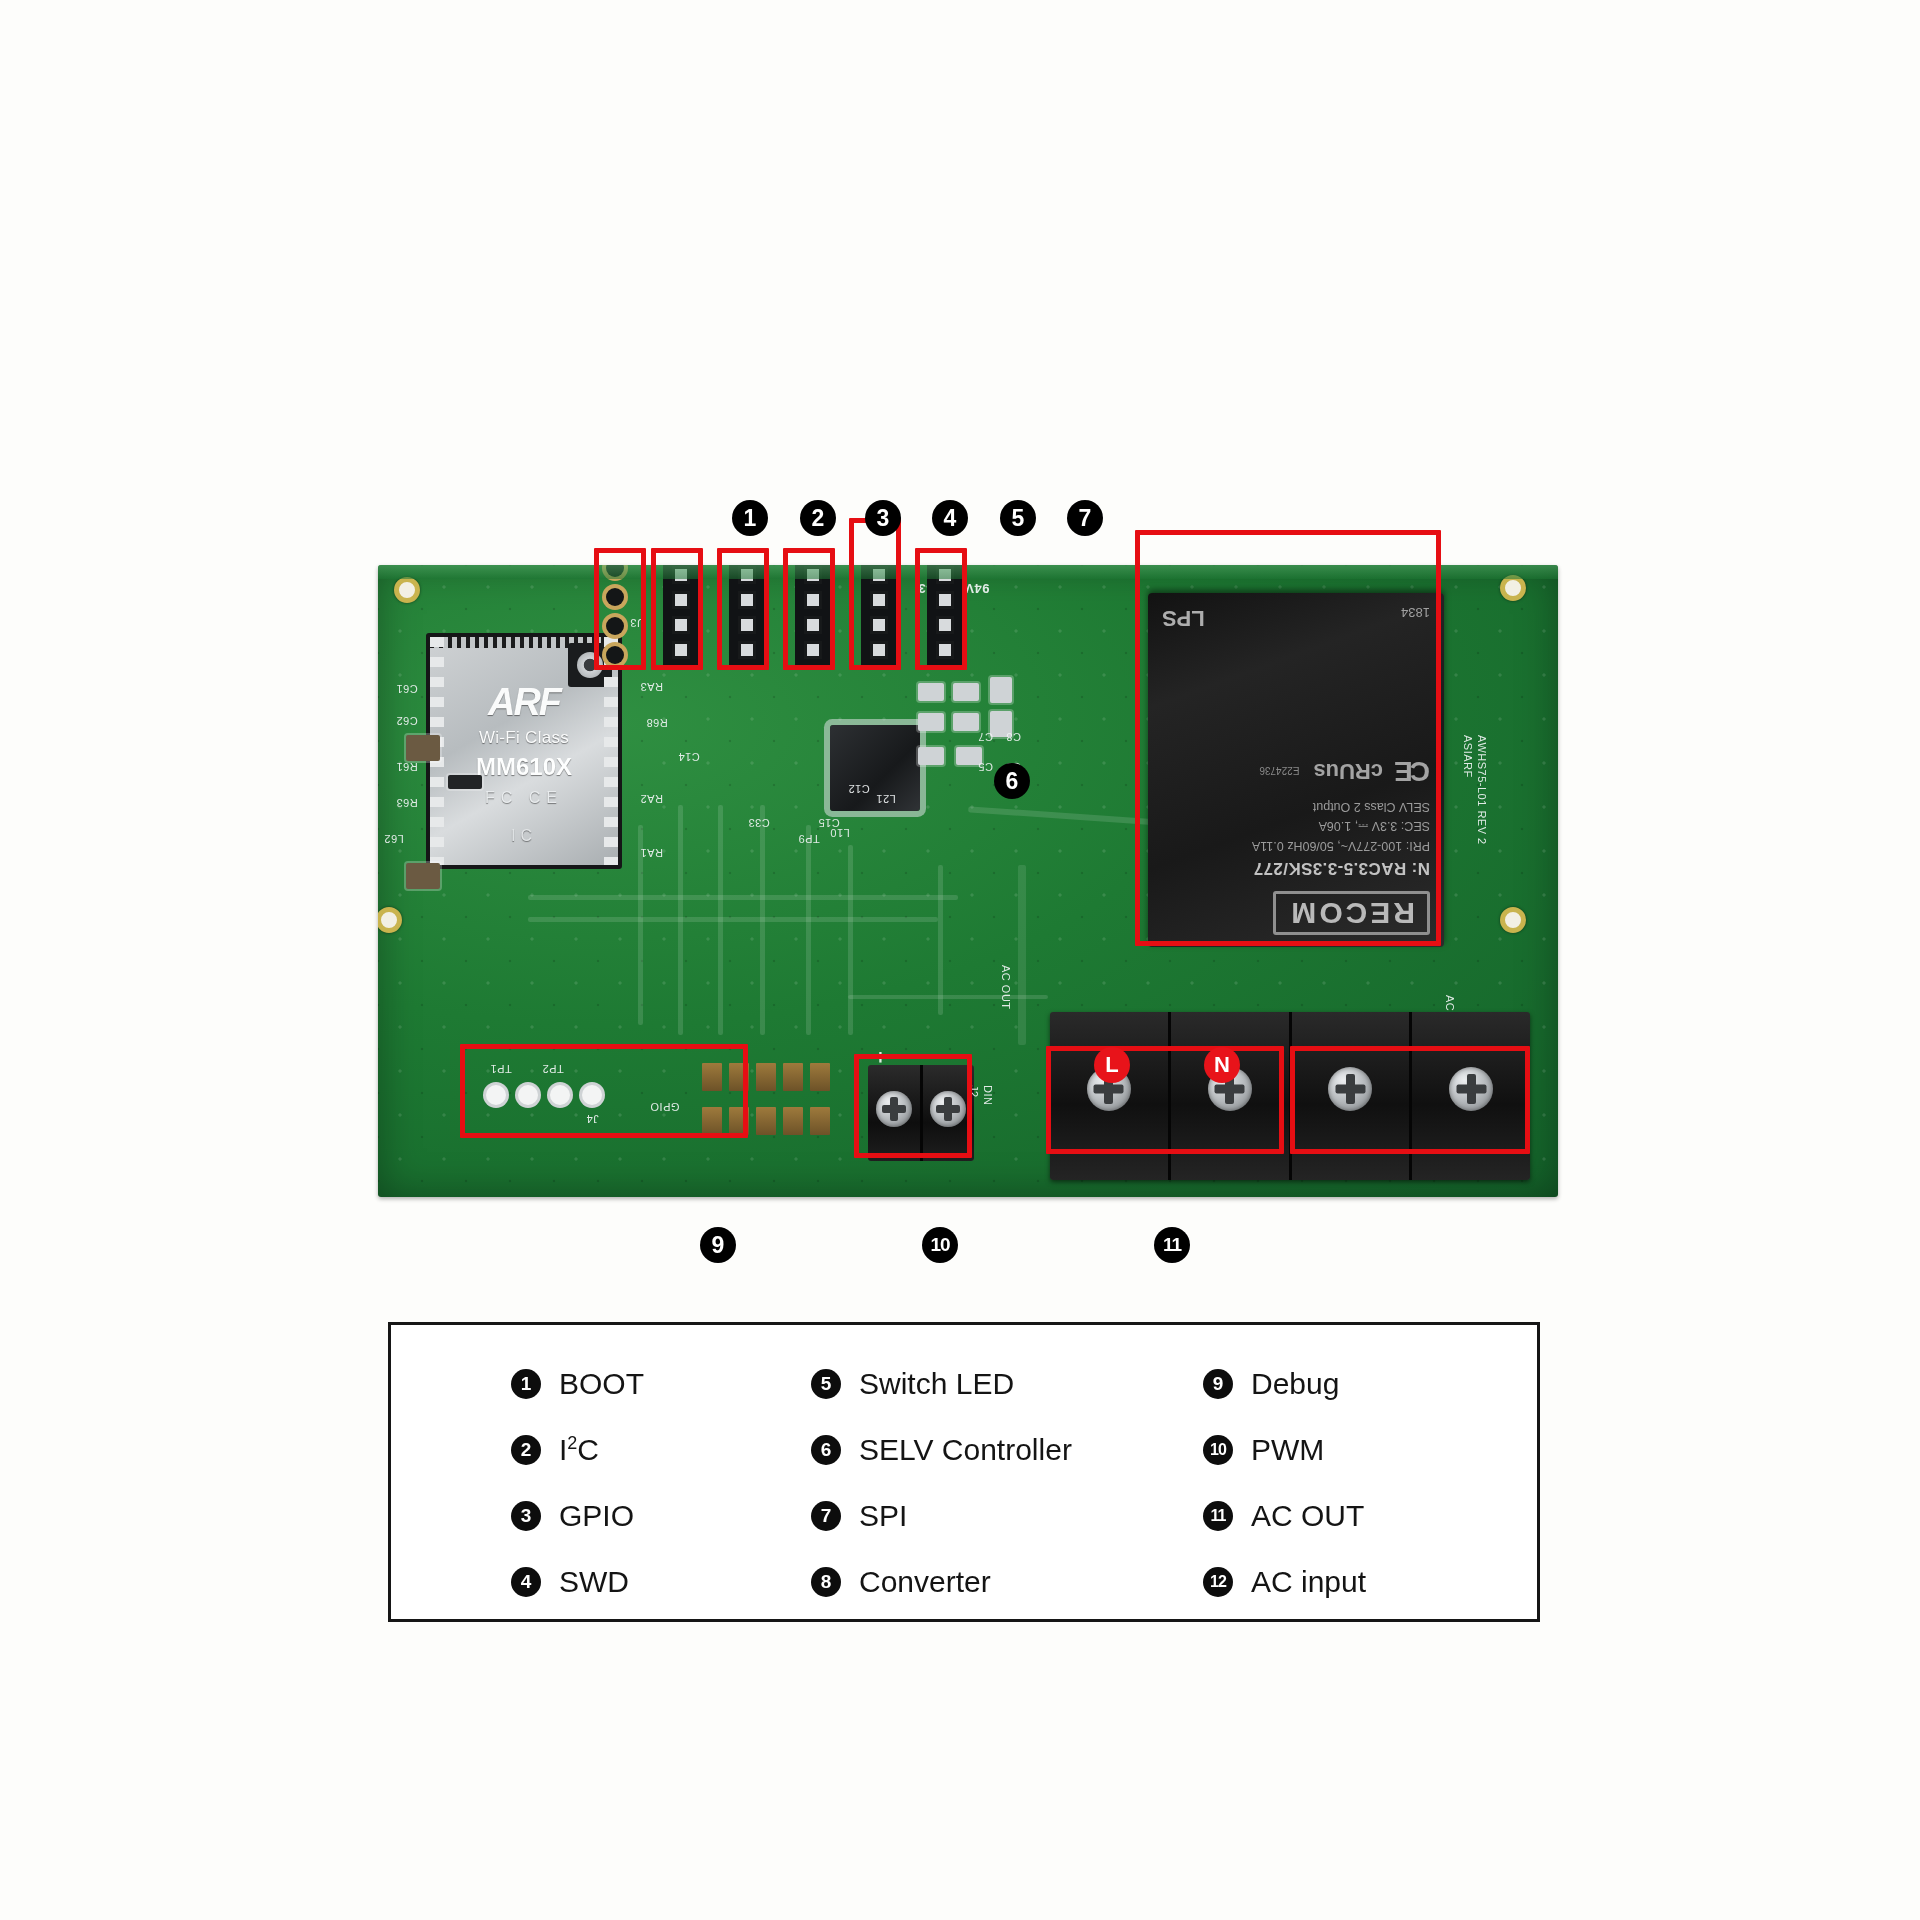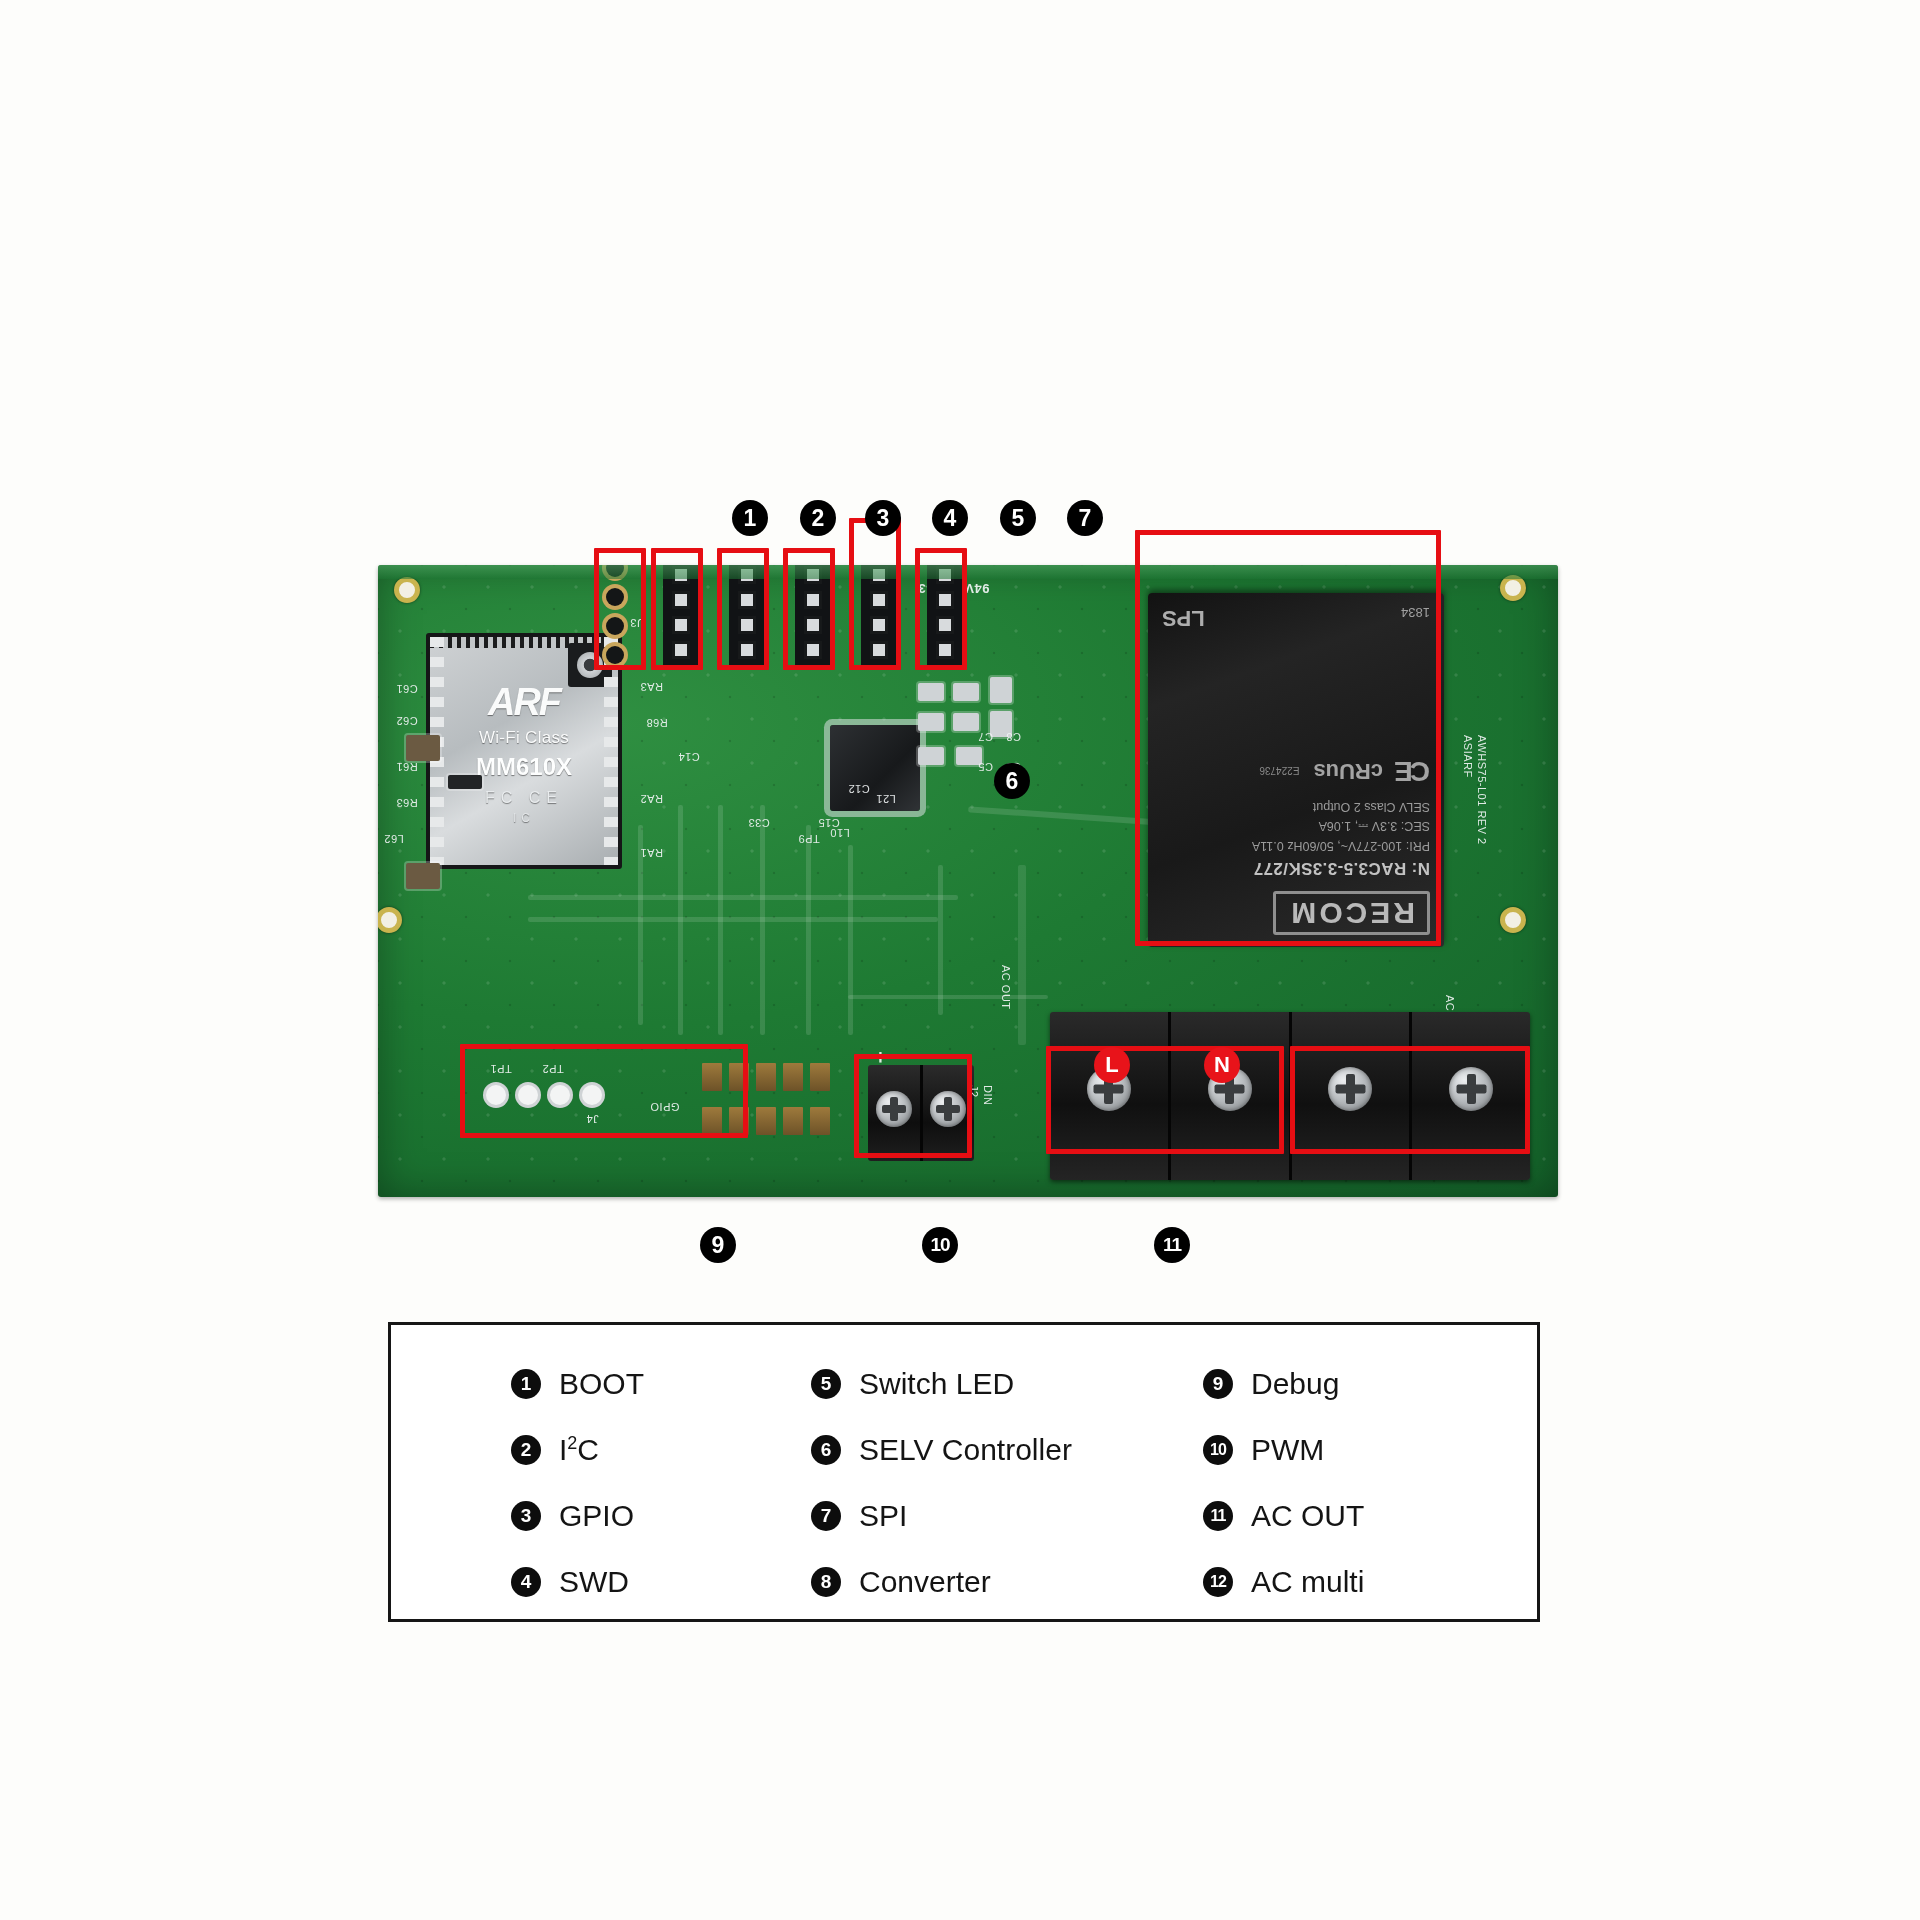--- a/index.html
+++ b/index.html
@@ -95,21 +95,21 @@
   .rf-logo {
     margin-top: 44px;
     font-size: 38px; font-weight: 800;
     letter-spacing: -2px;
     color: #fafbfb;
     font-style: italic;
   }
   .rf-sub { font-size: 17px; margin-top: 4px; color:#fbfcfc; letter-spacing:.3px;}
   .rf-part { font-size: 24px; font-weight: 700; margin-top: 5px; color:#fdfefe;}
   .rf-marks { font-size: 16px; margin-top: 8px; letter-spacing: 6px; color:#e9ecee;}
-  .rf-marks2 { font-size: 12px; margin-top: 4px; letter-spacing: 5px; color:#e2e5e7;}
+  .rf-marks2 { font-size: 16px; margin-top: 20px; letter-spacing: 5px; color:#e2e5e7;}
   .ufl {
     position:absolute; right: 6px; top: 6px;
     width: 44px; height: 44px;
     background:#1a1c1e; border-radius:3px;
   }
   .ufl::after{
     content:""; position:absolute; left:9px; top:9px;
     width:26px;height:26px;border-radius:50%;
     background:radial-gradient(circle,#3a3d40 32%,#cfd3d6 36%,#9ea3a6 100%);
   }
@@ -577,18 +577,18 @@
       <div class="legrow">
         <div class="legnum two">10</div>
         <div class="leglabel">PWM</div>
       </div>
       <div class="legrow">
         <div class="legnum two">11</div>
         <div class="leglabel">AC OUT</div>
       </div>
       <div class="legrow">
         <div class="legnum two">12</div>
-        <div class="leglabel">AC multi</div>
+        <div class="leglabel">AC input</div>
       </div>
     </div>
   </div>
 
 </div>
 
 </body></html>

